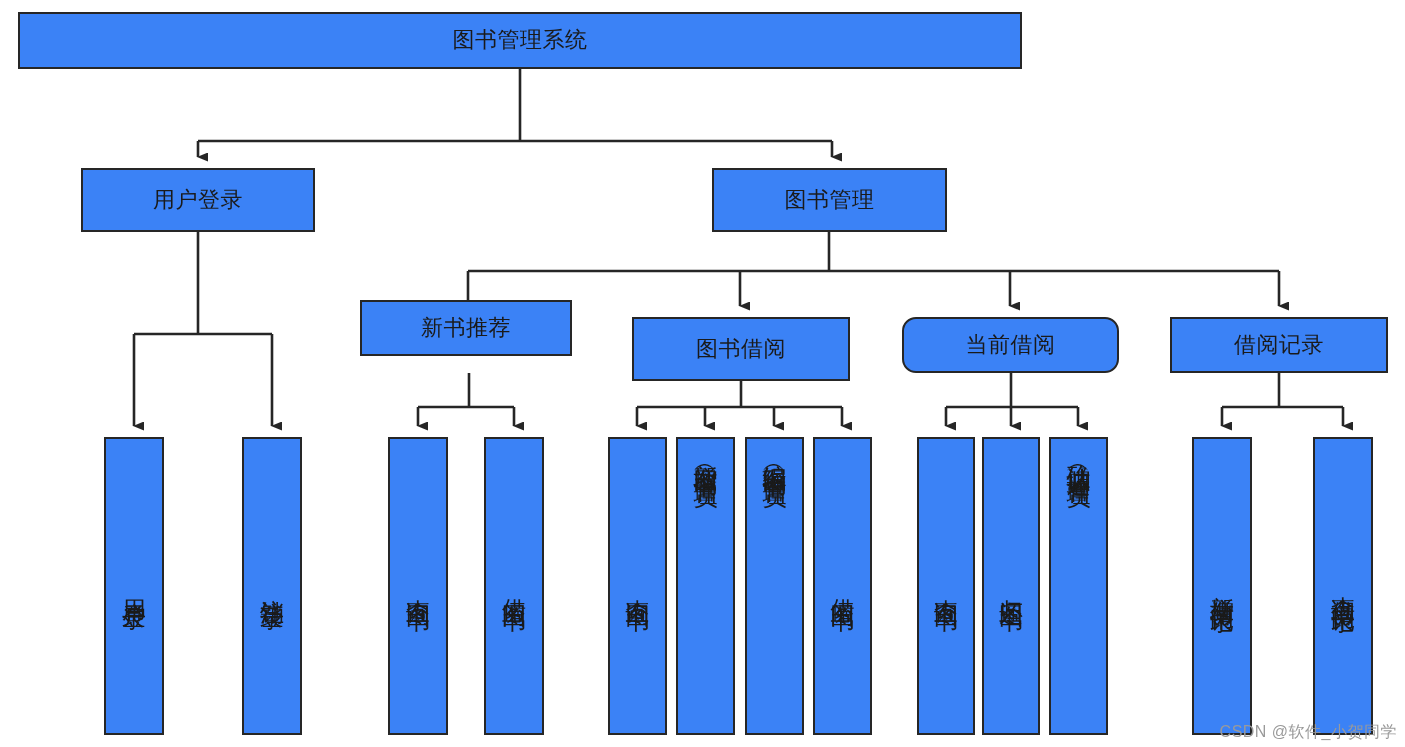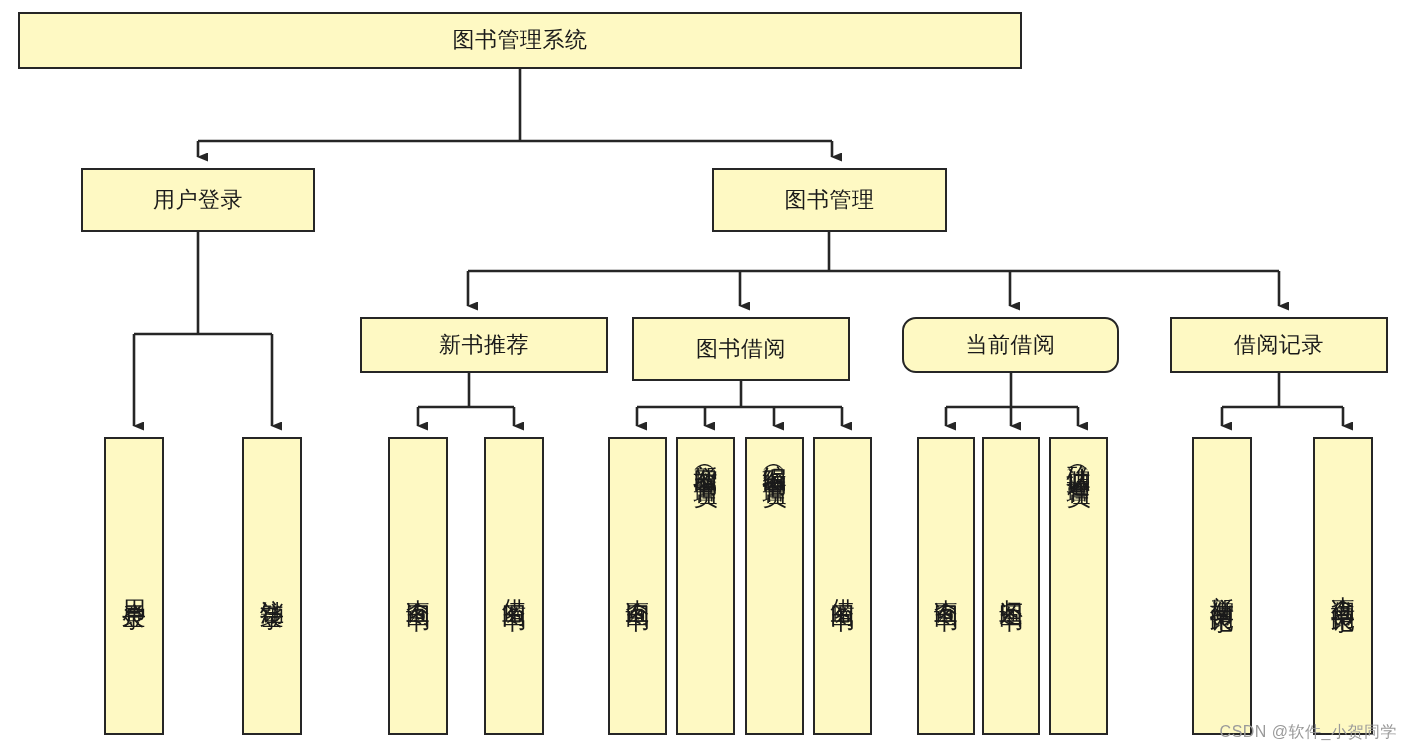--- a/index.html
+++ b/index.html
@@ -20,21 +20,21 @@
   #diagram-svg {
     position: absolute;
     left: 0;
     top: 0;
     width: 1405px;
     height: 747px;
   }
   .node-box {
     position: absolute;
     box-sizing: border-box;
-    background: #fef9c3;
+    background: #3b82f6;
     border: 2.5px solid #262626;
     display: flex;
     align-items: center;
     justify-content: center;
     color: #1a1a1a;
   }
   .node-label {
     display: block;
     text-align: center;
     line-height: 1.12;
@@ -134,21 +134,21 @@
     <span class="node-label">图书管理系统</span>
   </div>
 
   <div class="node-box horiz" style="left:81px;top:168px;width:234px;height:64px;">
     <span class="node-label">用户登录</span>
   </div>
   <div class="node-box horiz" style="left:712px;top:168px;width:235px;height:64px;">
     <span class="node-label">图书管理</span>
   </div>
 
-  <div class="node-box horiz" style="left:360px;top:317px;width:248px;height:56px;">
+  <div class="node-box horiz" style="left:360px;top:300px;width:212px;height:56px;">
     <span class="node-label">新书推荐</span>
   </div>
   <div class="node-box horiz" style="left:632px;top:317px;width:218px;height:64px;">
     <span class="node-label">图书借阅</span>
   </div>
   <div class="node-box horiz" style="left:902px;top:317px;width:217px;height:56px;border-radius:14px;">
     <span class="node-label">当前借阅</span>
   </div>
   <div class="node-box horiz" style="left:1170px;top:317px;width:218px;height:56px;justify-content:center;">
     <span class="node-label">借阅记录</span>

